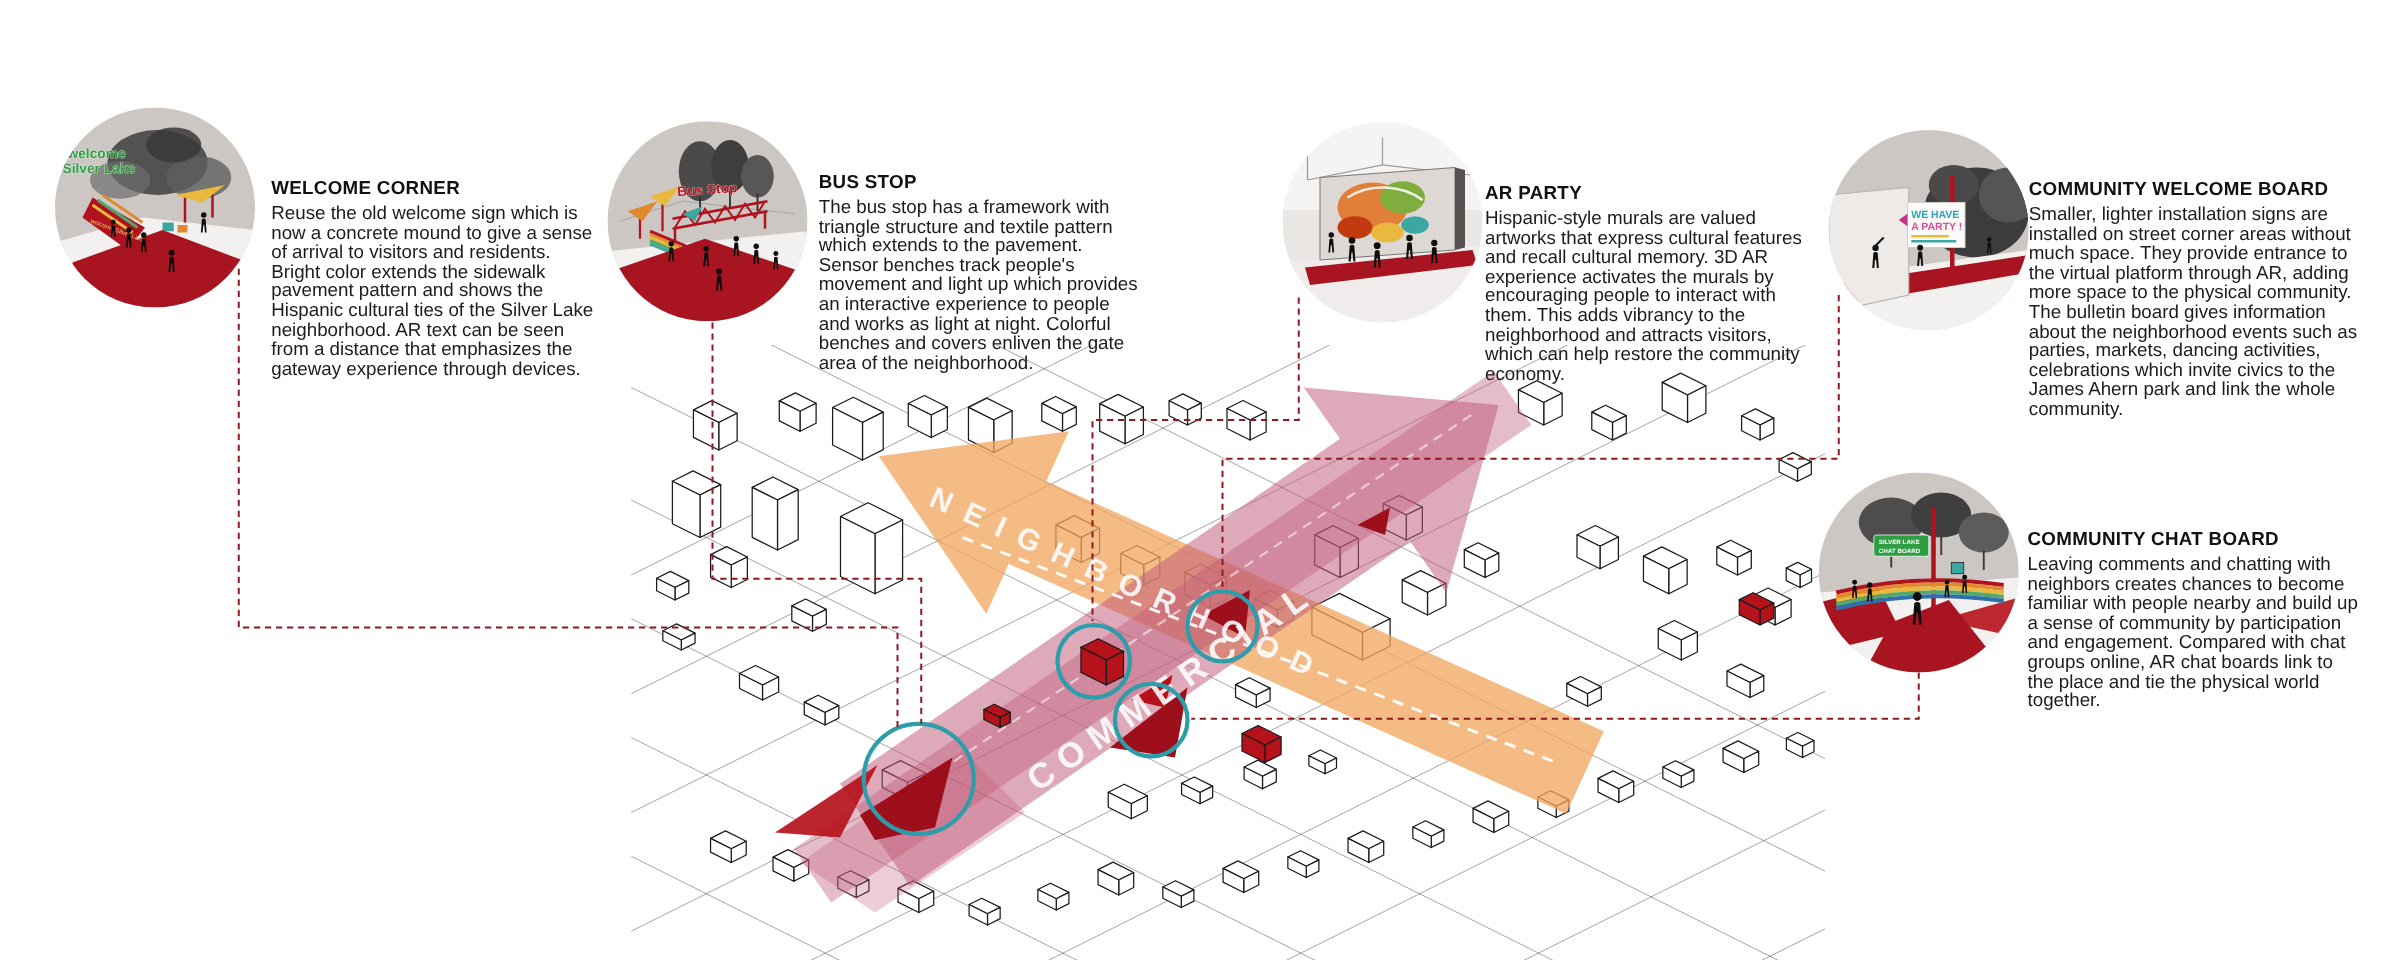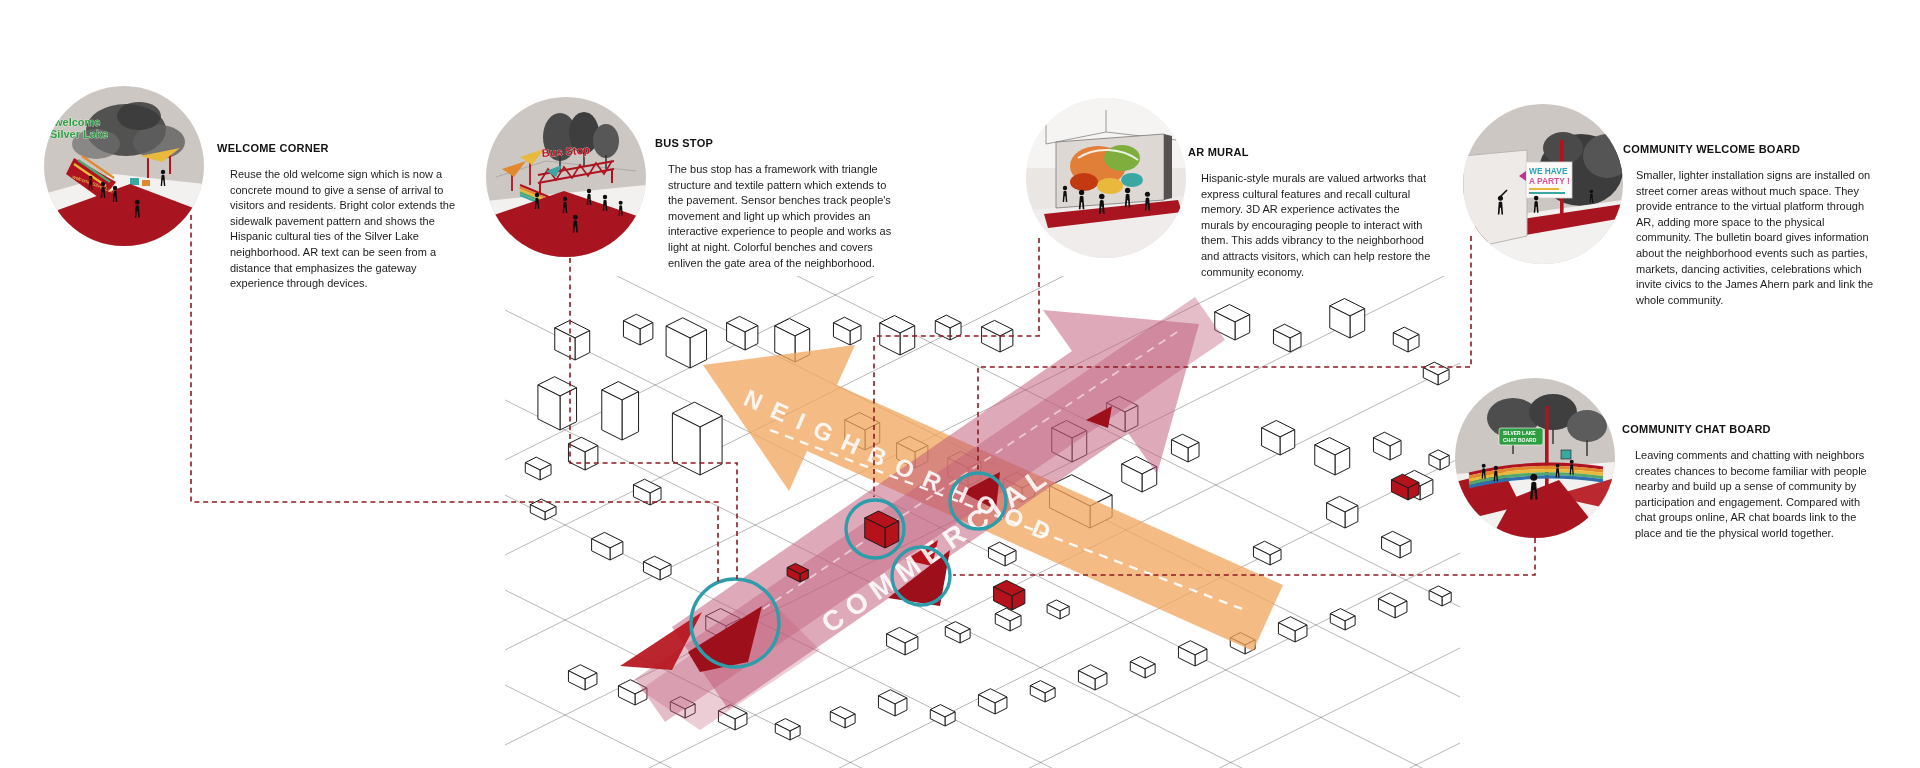--- a/index.html
+++ b/index.html
@@ -1,21 +1,21 @@
 <!DOCTYPE html>
 <html style="--connector: #8e1a20; --teal_ring: #2d9daa; --carpet_red: #a81420; --accent_red: #b5121b; --orange_band: #f0a55d; --rose_band: #bf5a78; --sign_green: #2f9e43; --sign_red: #c01622;"><head>
 <meta charset="utf-8">
 <style>
   html,body{margin:0;padding:0;background:#ffffff;}
   .canvas{position:relative;width:1920px;height:768px;background:#fff;overflow:hidden;
           font-family:"Liberation Sans",sans-serif;color:#151515;}
   svg.layer{position:absolute;left:0;top:0;}
   .text-block{position:absolute;width:260px;}
-  .text-block h3{font-size:11px;margin:0 0 4px 0;letter-spacing:.25px;color:#111;}
-  .text-block p{font-size:11px;line-height:15.6px;margin:13px;color:#1c1c1c;}
+  .text-block h3{font-size:15px;margin:0 0 4px 0;letter-spacing:.25px;color:#111;}
+  .text-block p{font-size:15px;line-height:15.6px;margin:0;color:#1c1c1c;}
   .vignette{position:absolute;width:160px;height:160px;}
   .connector{fill:none;stroke:var(--connector,#8e1a20);stroke-width:1.6;stroke-dasharray:5 3.8;}
   .ring{fill:none;stroke:var(--teal_ring,#2d9daa);stroke-width:3.4;}
   .street-label{fill:#ffffff;opacity:.88;font-weight:bold;font-family:"Liberation Sans",sans-serif;}
   .fig{fill:#0e0e0e;}
 </style>
 </head>
 <body>
 
 <div class="canvas">
@@ -465,21 +465,21 @@
     <h3>WELCOME CORNER</h3>
     <p>Reuse the old welcome sign which is now a concrete mound to give a sense of arrival to visitors and residents. Bright color extends the sidewalk pavement pattern and shows the Hispanic cultural ties of the Silver Lake neighborhood. AR text can be seen from a distance that emphasizes the gateway experience through devices.</p>
   </div>
 
   <div class="text-block" style="left:655px;top:137px">
     <h3>BUS STOP</h3>
     <p>The bus stop has a framework with triangle structure and textile pattern which extends to the pavement. Sensor benches track people's movement and light up which provides an interactive experience to people and works as light at night. Colorful benches and covers enliven the gate area of the neighborhood.</p>
   </div>
 
   <div class="text-block" style="left:1188px;top:146px">
-    <h3>AR MURAL</h3>
+    <h3>AR PARTY</h3>
     <p>Hispanic-style murals are valued artworks that express cultural features and recall cultural memory. 3D AR experience activates the murals by encouraging people to interact with them. This adds vibrancy to the neighborhood and attracts visitors, which can help restore the community economy.</p>
   </div>
 
   <div class="text-block" style="left:1623px;top:143px;width:268px">
     <h3>COMMUNITY WELCOME BOARD</h3>
     <p>Smaller, lighter installation signs are installed on street corner areas without much space. They provide entrance to the virtual platform through AR, adding more space to the physical community. The bulletin board gives information about the neighborhood events such as parties, markets, dancing activities, celebrations which invite civics to the James Ahern park and link the whole community.</p>
   </div>
 
   <div class="text-block" style="left:1622px;top:423px;width:268px">
     <h3>COMMUNITY CHAT BOARD</h3>

